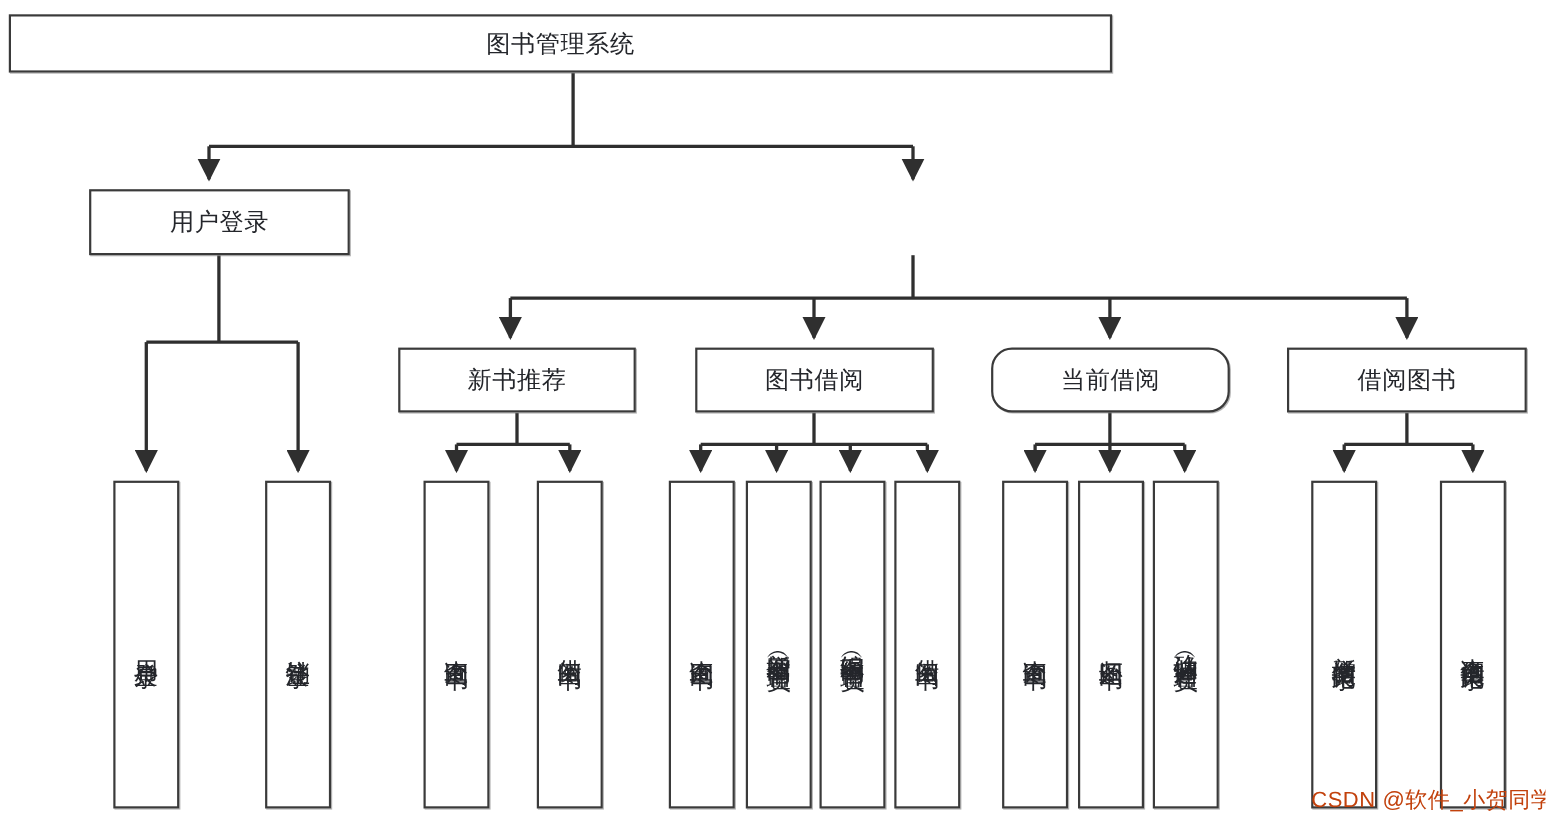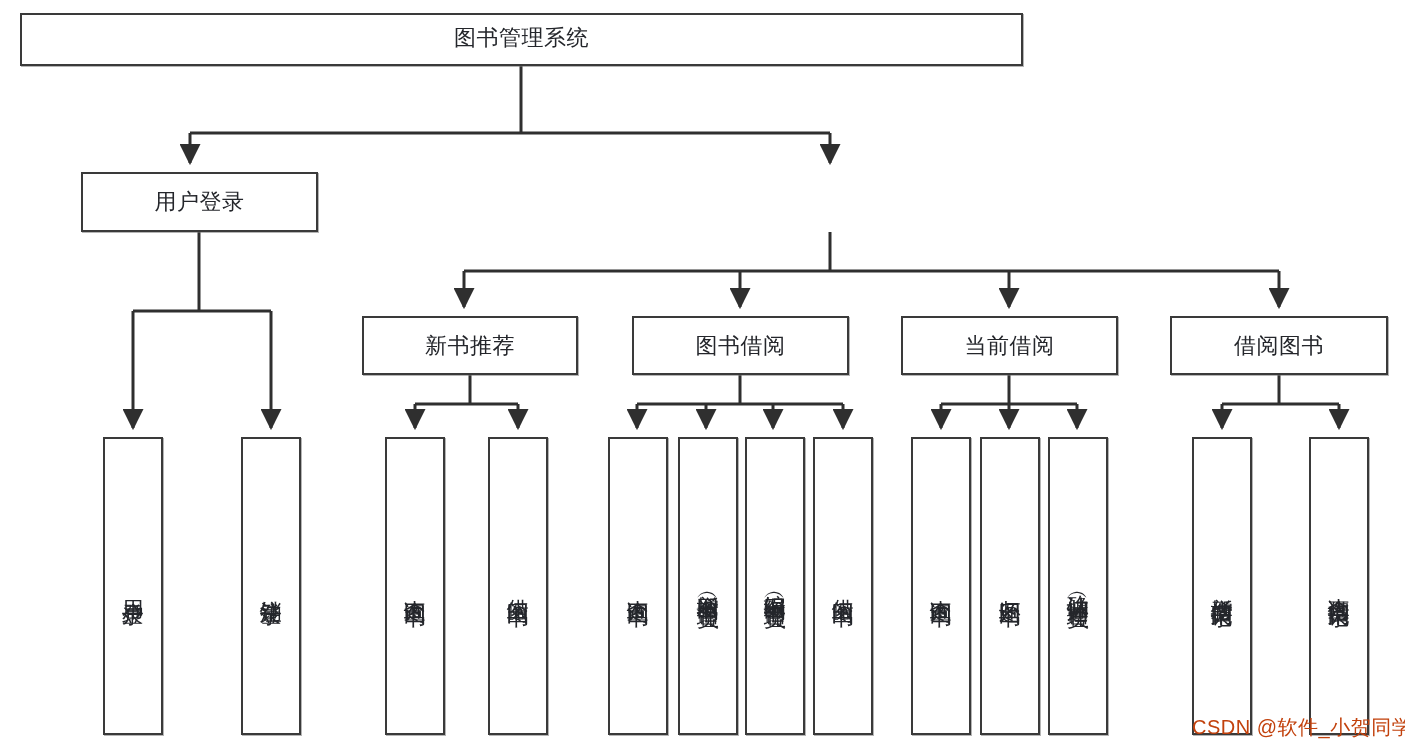--- a/index.html
+++ b/index.html
@@ -109,38 +109,38 @@
       <path d="M 1009 404 L 1009 428" marker-end="url(#arrow)"></path>
       <path d="M 1077 404 L 1077 428" marker-end="url(#arrow)"></path>
 
       <path d="M 1279 375 L 1279 404"></path>
       <path d="M 1222 404 L 1339 404"></path>
       <path d="M 1222 404 L 1222 428" marker-end="url(#arrow)"></path>
       <path d="M 1339 404 L 1339 428" marker-end="url(#arrow)"></path>
     </g>
   </svg>
 
-  <div class="node-box" style="left:20px; top:13px; width:1003px; height:53px;font-family:Liberation Mono, monospace;">
+  <div class="node-box" style="left:8px; top:13px; width:1003px; height:53px;">
     <span class="node-label-h">图书管理系统</span>
   </div>
 
   <div class="node-box" style="left:81px; top:172px; width:237px; height:60px;">
     <span class="node-label-h">用户登录</span>
   </div>
 
 
   <div class="node-box" style="left:632px; top:316px; width:217px; height:59px;">
     <span class="node-label-h">图书借阅</span>
   </div>
 
   <div class="node-box" style="left:362px; top:316px; width:216px; height:59px;">
     <span class="node-label-h">新书推荐</span>
   </div>
 
-  <div class="node-box" style="left:901px; top:316px; width:217px; height:59px;">
+  <div class="node-box" style="left:901px; top:316px; width:217px; height:59px;border-radius:19px;">
     <span class="node-label-h">当前借阅</span>
   </div>
 
   <div class="node-box" style="left:1170px; top:316px; width:218px; height:59px;">
     <span class="node-label-h">借阅图书</span>
   </div>
 
   <div class="node-box" style="left:103px; top:437px; width:60px; height:298px;">
     <span class="node-label-v">用户登录</span>
   </div>

